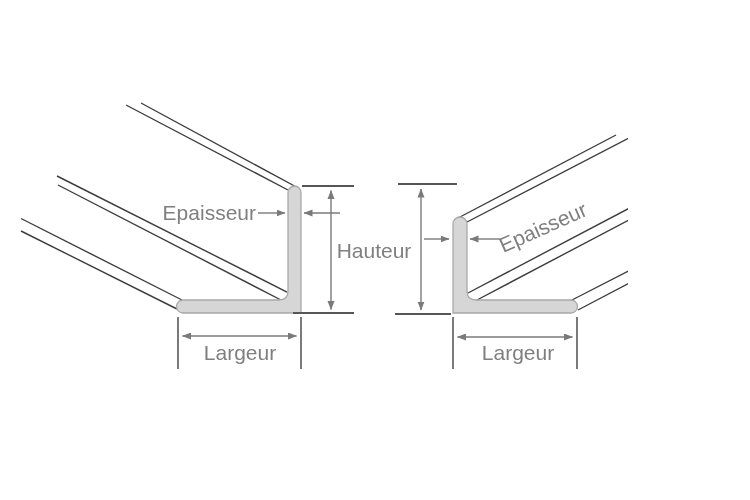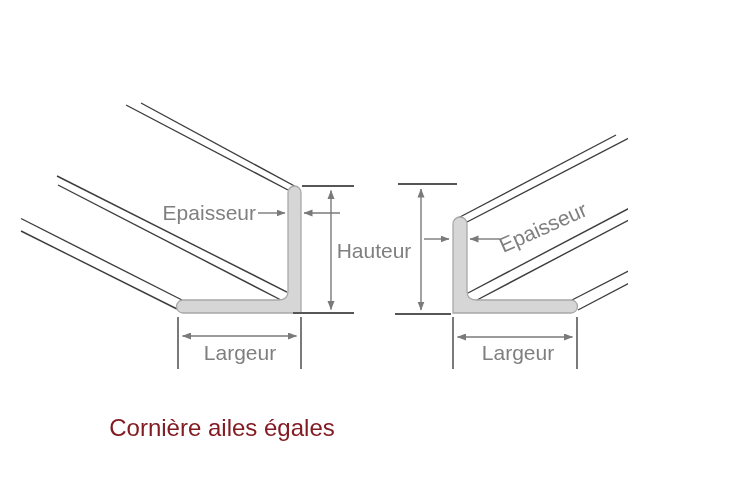--- a/index.html
+++ b/index.html
@@ -102,14 +102,13 @@
       <line x1="421" y1="189" x2="421" y2="310" stroke="var(--dim-line)" stroke-width="1.4" marker-start="url(#mS)" marker-end="url(#mE)"></line>
       <line x1="457.5" y1="337" x2="572.5" y2="337" stroke="var(--dim-line)" stroke-width="1.4" marker-start="url(#mS)" marker-end="url(#mE)"></line>
       <line x1="424" y1="239" x2="449" y2="239" stroke="var(--dim-line)" stroke-width="1.4" marker-end="url(#mE)"></line>
       <line x1="500" y1="239" x2="470" y2="239" stroke="var(--dim-line)" stroke-width="1.4" marker-end="url(#mE)"></line>
 
       <text class="dim-label" text-anchor="middle" transform="translate(546,234) rotate(-24)">Epaisseur</text>
       <text class="dim-label" x="518" y="360" text-anchor="middle">Largeur</text>
     </g>
   </svg>
 
-  <div class="caption caption-left">Cornière ailes égales</div>
 </div>
 
 </body></html>

